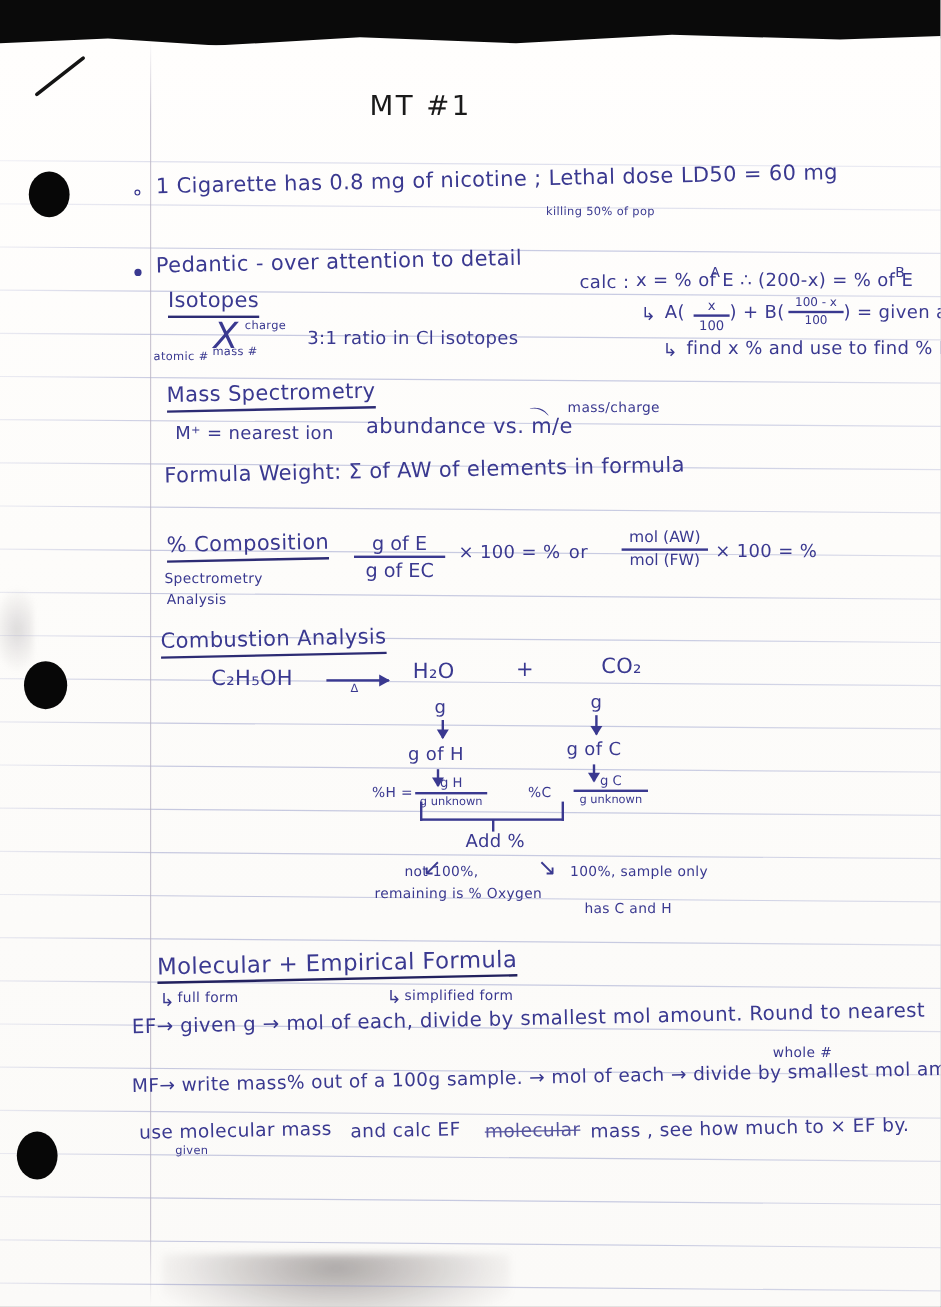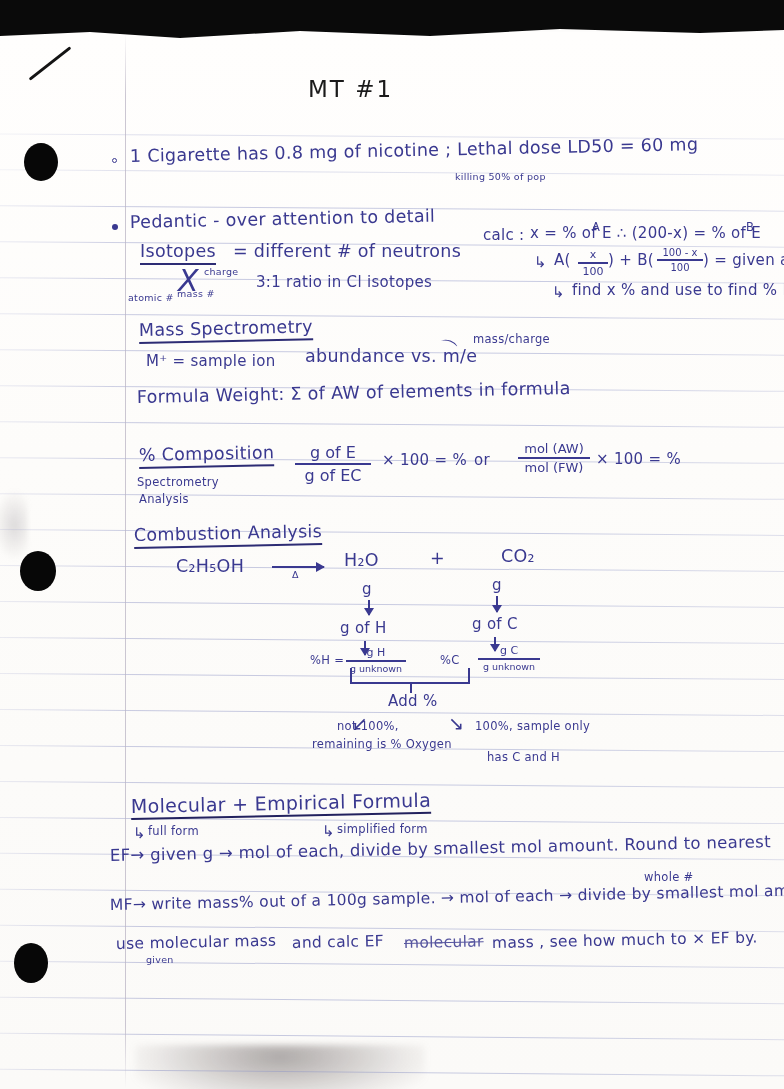--- a/index.html
+++ b/index.html
@@ -129,21 +129,20 @@
   <div class="ink blk h-title" style="left:308px;top:78px;">MT #1</div>
 
   <div class="bullet" style="left:112px;top:158px;"></div>
   <div class="ink b rot" style="left:130px;top:148px;">1 Cigarette has 0.8 mg of nicotine ; Lethal dose   LD50 = 60 mg</div>
   <div class="ink xs" style="left:455px;top:172px;">killing 50% of pop</div>
 
   <div class="bulletf" style="left:112px;top:224px;"></div>
   <div class="ink b rot" style="left:130px;top:214px;">Pedantic - over attention to detail</div>
 
   <div class="ink b u" style="left:140px;top:243px;">Isotopes</div>
-  <div class="ink b" style="left:233px;top:243px;">= different # of neutrons</div>
   <div class="ink xs" style="left:132px;top:289px;padding-left:45px;">mass #</div>
   <div class="ink xs" style="left:128px;top:293px;">atomic #</div>
   <div class="ink xs" style="left:204px;top:267px;">charge</div>
   <div class="ink" style="left:178px;top:266px;font-size:30px;font-style:italic;">X</div>
   <div class="ink m" style="left:256px;top:275px;">3:1 ratio in Cl isotopes</div>
 
   <div class="ink m" style="left:483px;top:228px;text-align:right;">calc :</div>
   <div class="ink m" style="left:530px;top:226px;">
     <span>x = % of  E  ∴ (200-x) = % of  E</span>
   </div>
@@ -162,21 +161,21 @@
     <span class="n">100 - x</span>
     <span class="bar"></span>
     <span class="d">100</span>
   </div>
   <div class="ink m" style="left:703px;top:253px;">) = given ave am</div>
 
   <div class="curl" style="left:552px;top:283px;">↳</div>
   <div class="ink m" style="left:572px;top:283px;">find x % and use to find % E</div>
 
   <div class="ink b u rot" style="left:139px;top:322px;">Mass Spectrometry</div>
-  <div class="ink m" style="left:146px;top:354px;">M⁺ = sample ion</div>
+  <div class="ink m" style="left:146px;top:354px;">M⁺ = nearest ion</div>
   <div class="ink b" style="left:305px;top:348px;">abundance vs. m/e</div>
   <div class="curl" style="left:437px;top:336px;font-size:20px;transform:rotate(20deg);">⌒</div>
   <div class="ink s" style="left:473px;top:334px;text-align:right;">mass/charge</div>
 
   <div class="ink b rot" style="left:137px;top:389px;">Formula Weight: Σ of AW of elements in formula</div>
 
   <div class="ink b u rot" style="left:139px;top:447px;">% Composition</div>
   <div class="ink s" style="left:137px;top:477px;">Spectrometry</div>
   <div class="ink s" style="left:139px;top:494px;">Analysis</div>
 

